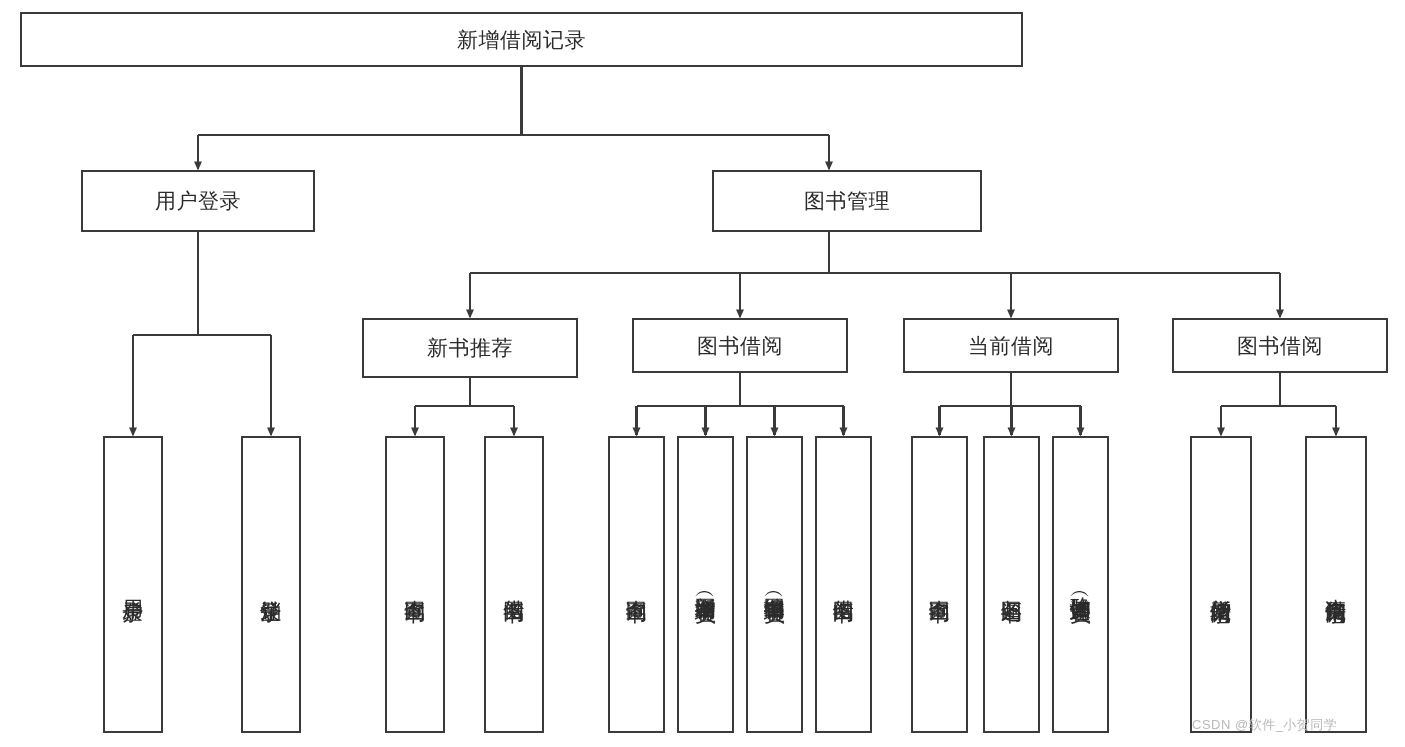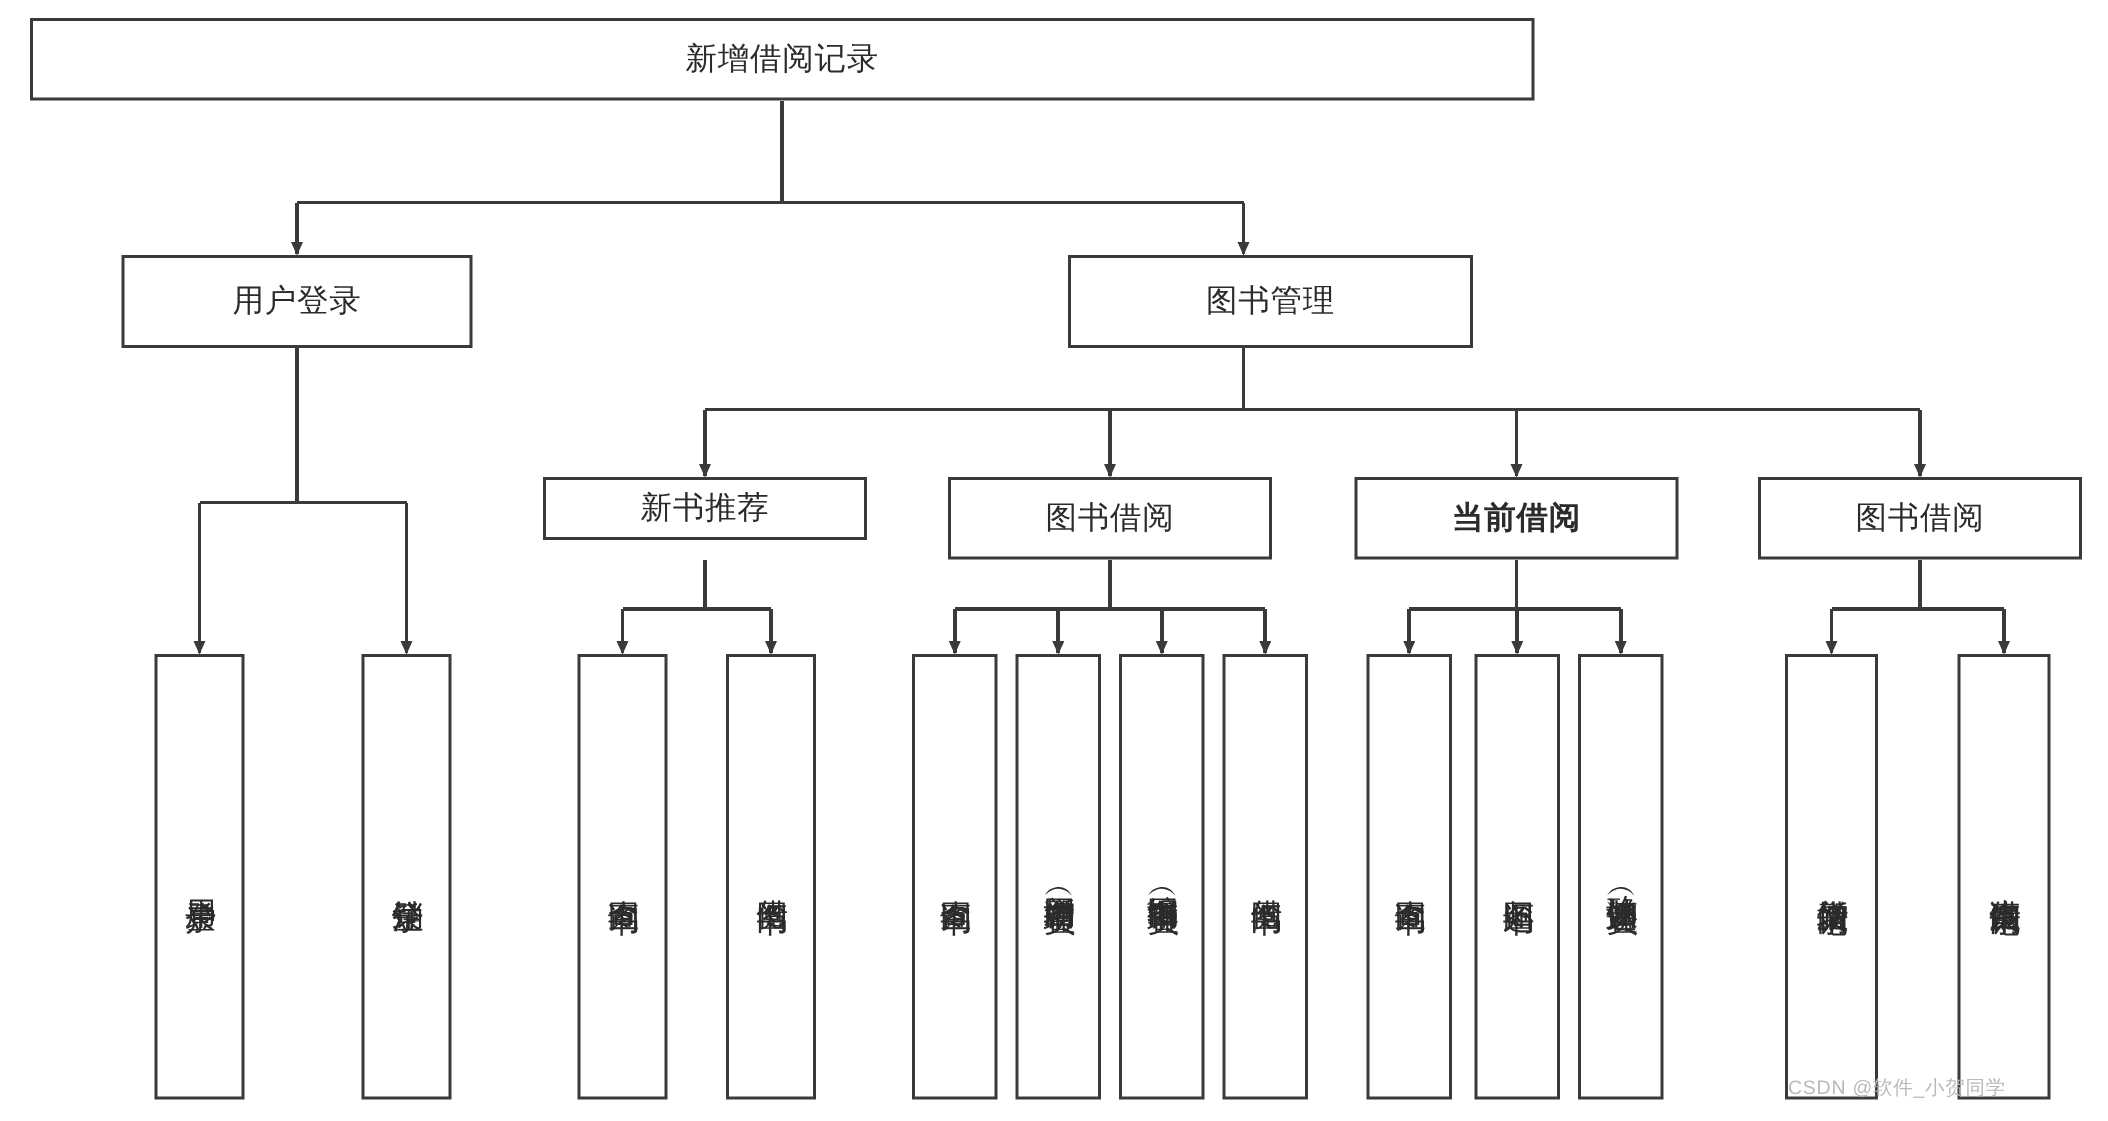--- a/index.html
+++ b/index.html
@@ -113,27 +113,27 @@
   <div id="nodes-layer">
       <div class="node-box" style="left: 20px; top: 12px; width: 1003px; height: 55px;">
         <span class="node-label-h">新增借阅记录</span>
       </div>
       <div class="node-box" style="left: 81px; top: 170px; width: 234px; height: 62px;">
         <span class="node-label-h">用户登录</span>
       </div>
       <div class="node-box" style="left: 712px; top: 170px; width: 270px; height: 62px;">
         <span class="node-label-h">图书管理</span>
       </div>
-      <div class="node-box" style="left: 362px; top: 318px; width: 216px; height: 42px;">
+      <div class="node-box" style="left: 362px; top: 318px; width: 216px; height: 60px;">
         <span class="node-label-h">新书推荐</span>
       </div>
       <div class="node-box" style="left: 632px; top: 318px; width: 216px; height: 55px; text-align: center;">
         <span class="node-label-h">图书借阅</span>
       </div>
-      <div class="node-box" style="left: 903px; top: 318px; width: 216px; height: 55px; font-weight: bold;">
+      <div class="node-box" style="left: 903px; top: 318px; width: 216px; height: 55px;">
         <span class="node-label-h">当前借阅</span>
       </div>
       <div class="node-box" style="left: 1172px; top: 318px; width: 216px; height: 55px;">
         <span class="node-label-h">图书借阅</span>
       </div>
       <div class="node-box" style="left: 103px; top: 436px; width: 60px; height: 297px;">
         <span class="node-label-v">用户登录</span>
       </div>
       <div class="node-box" style="left: 241px; top: 436px; width: 60px; height: 297px;">
         <span class="node-label-v">注销登录</span>

